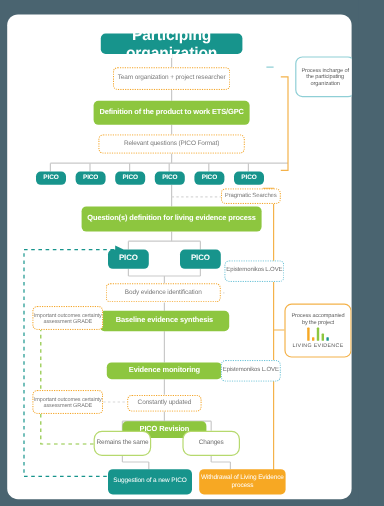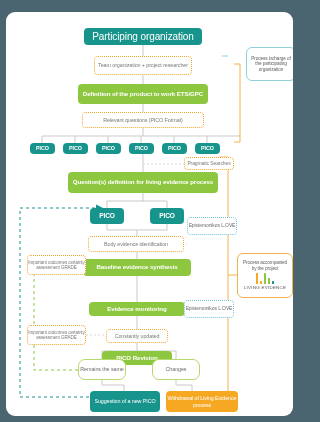--- a/index.html
+++ b/index.html
@@ -114,21 +114,21 @@
       <g stroke="#17948c" stroke-width="1" fill="none" stroke-dasharray="3 3">
         <path d="M101,385 L14,385 L14,196 L90,196"></path>
       </g>
       <polygon points="90,192.5 97,196 90,199.5" fill="#17948c"></polygon>
       <g stroke="#8dc63f" stroke-width="1" fill="none" stroke-dasharray="3 3">
         <path d="M96,358 L28,358 L28,256 L96,256"></path>
       </g>
       <polygon points="96,252.5 103,256 96,259.5" fill="#8dc63f"></polygon>
     </svg>
 
-    <div class="node teal" style="left:78px; top:16px; width:118px; height:17px; font-size:10px; font-weight:normal;">Participing organization</div>
+    <div class="node teal" style="left:78px; top:16px; width:118px; height:17px; font-size:13px; font-weight:bold;">Participing organization</div>
 
     <div class="node dot-orange" style="left:88px; top:44px; width:98px; height:19px; font-size:5.4px;">Team organization + project researcher</div>
 
     <div class="node green" style="left:72px; top:72px; width:130px; height:20px; font-size:6.2px; font-weight:bold;">Definition of the product to work ETS/GPC</div>
 
     <div class="node dot-orange" style="left:76px; top:100px; width:122px; height:16px; font-size:5.4px;">Relevant questions (PICO Format)</div>
 
     <div class="node teal" style="left:24px; top:131px; width:25px; height:11px; font-size:5.4px; font-weight:bold;">PICO</div>
     <div class="node teal" style="left:57px; top:131px; width:25px; height:11px; font-size:5.4px; font-weight:bold;">PICO</div>
     <div class="node teal" style="left:90px; top:131px; width:25px; height:11px; font-size:5.4px; font-weight:bold;">PICO</div>

